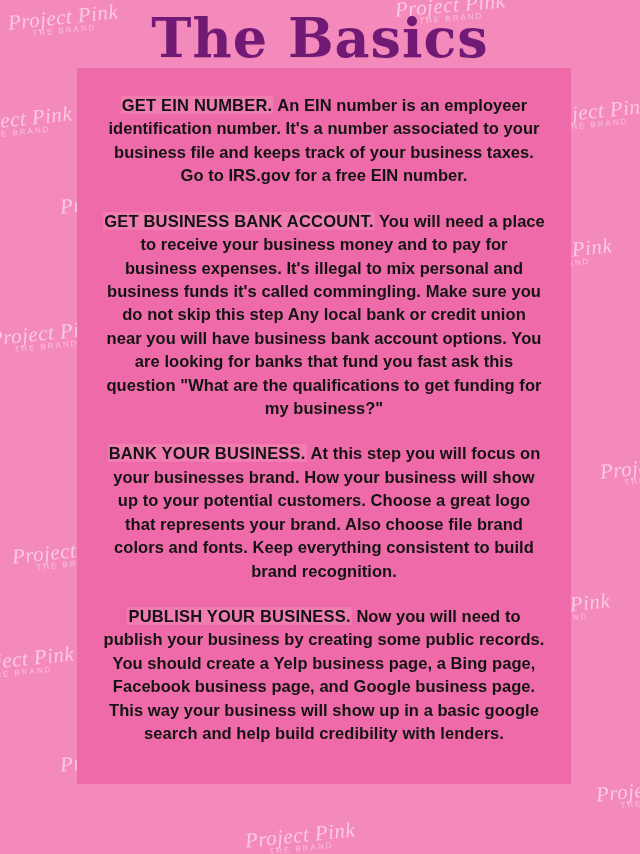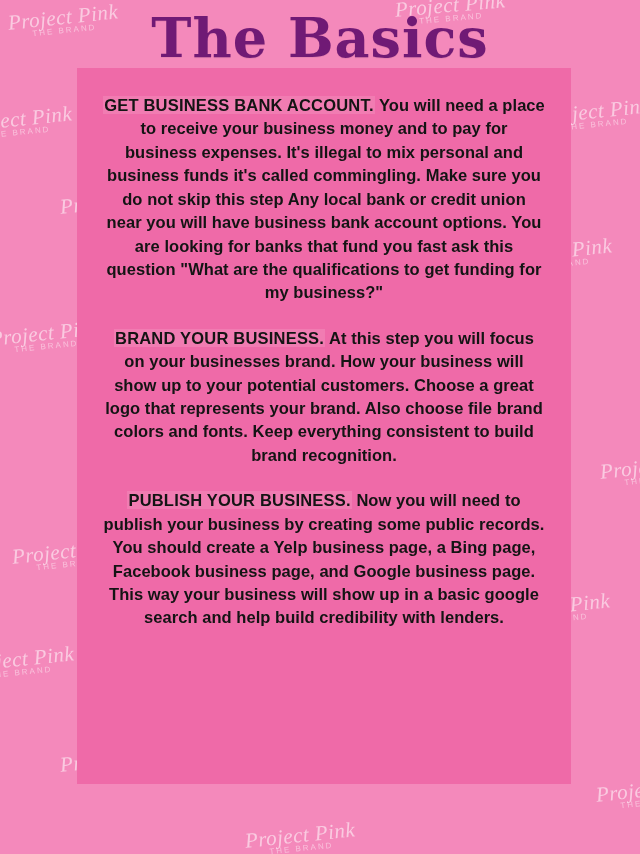--- a/index.html
+++ b/index.html
@@ -178,26 +178,29 @@
     <div class="wm" style="left: 380px; top: 690px; transform: rotate(-6deg) scale(1);">
       <span class="wm-main">Project Pink</span>
       <span class="wm-sub">THE BRAND</span>
     </div>
   </div>
 
 <div id="page-title">The Basics</div>
 
 <div id="content-card">
 
+  <div class="section">
+    <span class="heading heading-hl">GET EIN NUMBER.</span><span> An EIN number is an employeer identification number. It's a number associated to your business file and keeps track of your business taxes. Go to IRS.gov for a free EIN number.</span>
+  </div>
 
   <div class="section">
     <span class="heading heading-hl">GET BUSINESS BANK ACCOUNT.</span><span> You will need a place to receive your business money and to pay for business expenses. It's illegal to mix personal and business funds it's called commingling. Make sure you do not skip this step Any local bank or credit union near you will have business bank account options. You are looking for banks that fund you fast ask this question "What are the qualifications to get funding for my business?"</span>
   </div>
 
   <div class="section">
-    <span class="heading heading-hl">BRAND YOUR BUSINESS.</span><span> At this step you will focus on your businesses brand. How your business will show up to your potential customers. Choose a great logo that represents your brand. Also choose file brand colors and fonts. Keep everything consistent to build brand recognition.</span>
+    <span class="heading heading-hl">BANK YOUR BUSINESS.</span><span> At this step you will focus on your businesses brand. How your business will show up to your potential customers. Choose a great logo that represents your brand. Also choose file brand colors and fonts. Keep everything consistent to build brand recognition.</span>
   </div>
 
   <div class="section">
     <span class="heading heading-hl">PUBLISH YOUR BUSINESS.</span><span> Now you will need to publish your business by creating some public records. You should create a Yelp business page, a Bing page, Facebook business page, and Google business page. This way your business will show up in a basic google search and help build credibility with lenders.</span>
   </div>
 
 </div>
 
 </body></html>

